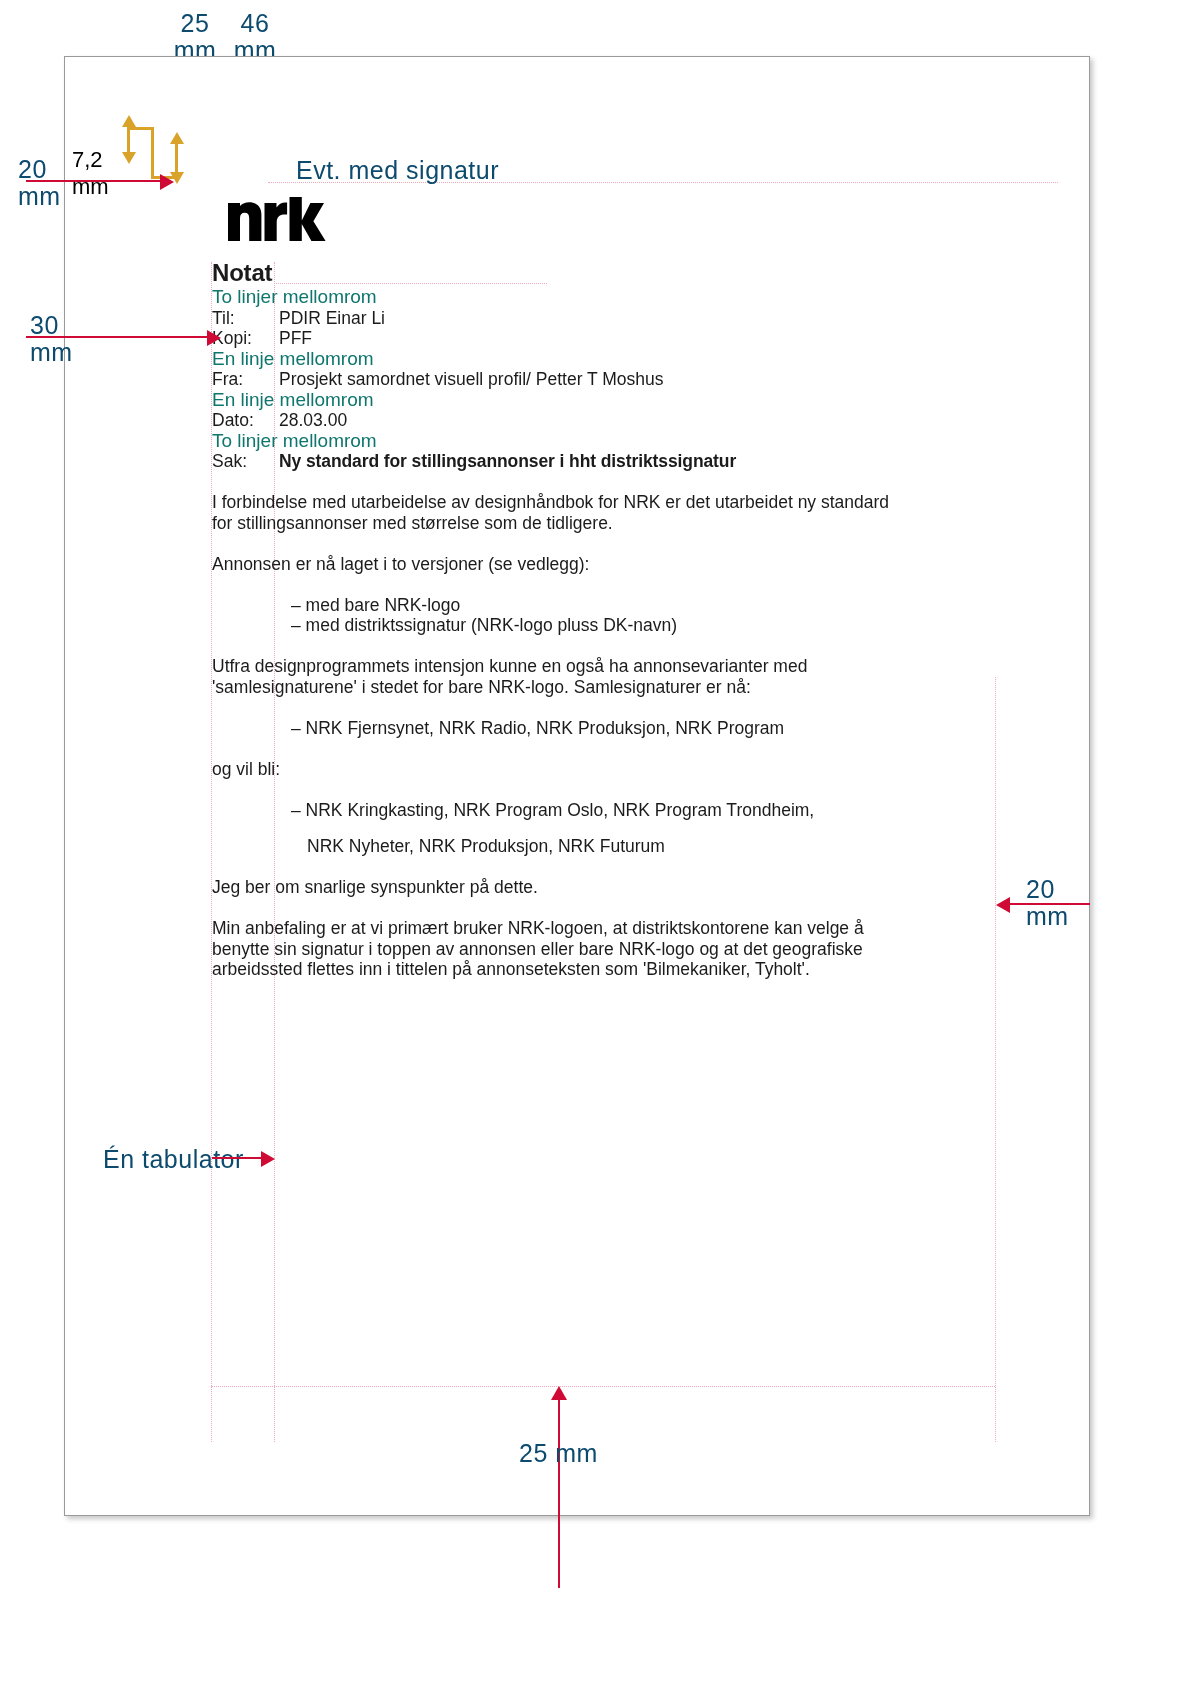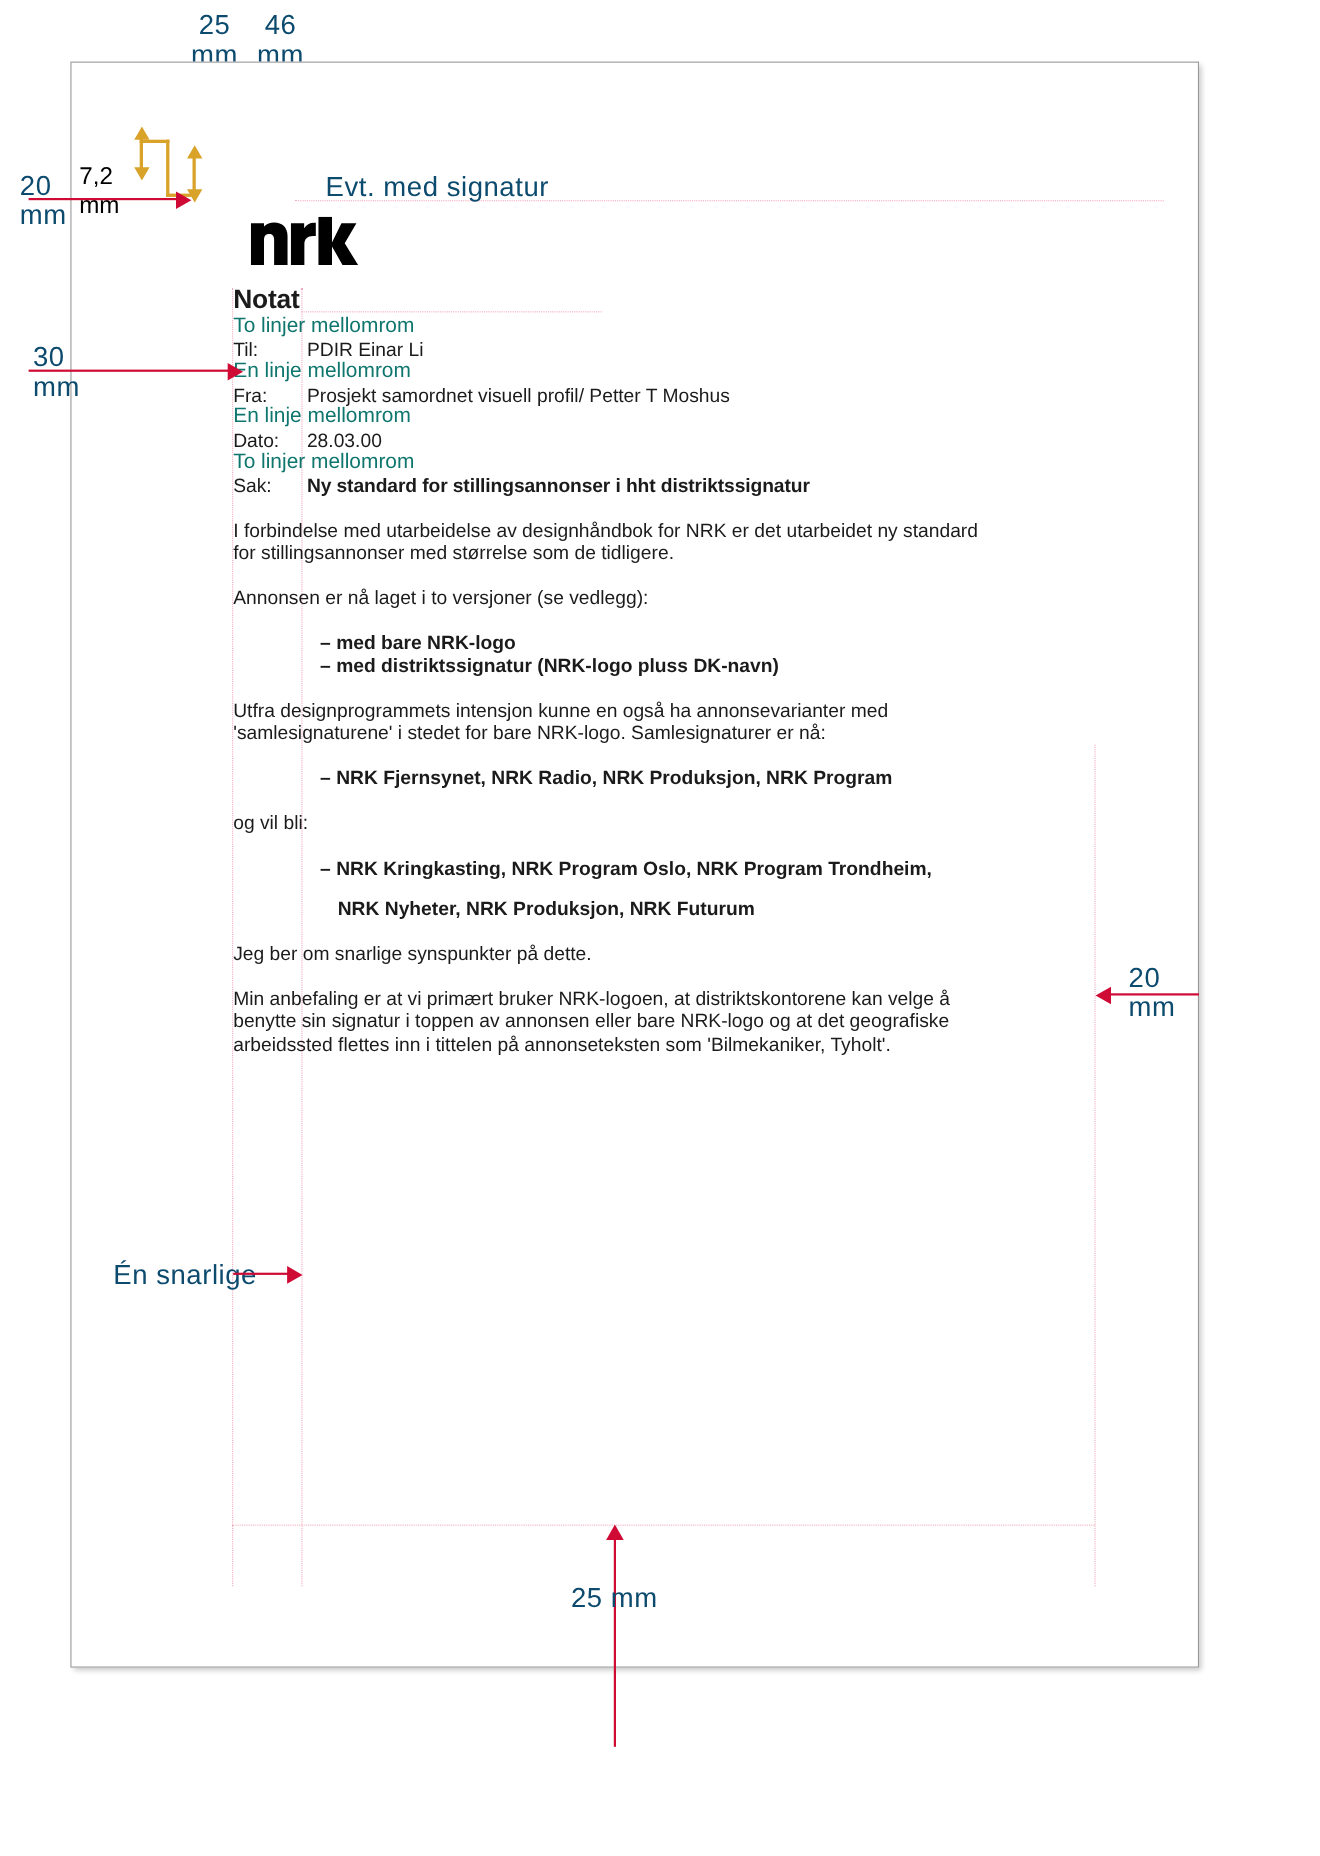--- a/index.html
+++ b/index.html
@@ -161,21 +161,20 @@
   .meta-val.bold { font-weight: bold; letter-spacing: -0.1px; }
 
   .para {
     margin: 0;
     line-height: 20.5px;
   }
   .para.gap { margin-top: 20.5px; }
   .bullets {
     margin: 20.5px 0 0 0;
     padding: 0 0 0 79px;
-    font-weight: bold;
   }
   .bullet-line {
     margin: 0;
     line-height: 20.5px;
     text-indent: -16px;
     padding-left: 16px;
   }
   .bullet-cont {
     margin: 16px;
     line-height: 20.5px;
@@ -225,20 +224,24 @@
       <div class="doc-title">Notat</div>
 
       <div class="note-red">To linjer
 mellomrom</div>
 
       <div class="meta-row">
         <span class="meta-key">Til:</span>
         <span class="meta-val">PDIR Einar Li</span>
       </div>
 
+      <div class="meta-row">
+        <span class="meta-key">Kopi:</span>
+        <span class="meta-val">PFF</span>
+      </div>
 
       <div class="note-red">En linje mellomrom</div>
 
       <div class="meta-row">
         <span class="meta-key">Fra:</span>
         <span class="meta-val">Prosjekt samordnet visuell profil/ Petter T Moshus</span>
       </div>
 
       <div class="note-red">En linje mellomrom</div>
 
@@ -309,21 +312,21 @@
   <div class="dim-line-h" style="left:26px; top:180px; width:137px;"></div>
   <div class="arrow arrow-right" style="left:160px; top:174px;"></div>
 
   <div class="dim-label" style="left:30px; top:312px; width:70px;">30
 mm</div>
   <div class="dim-line-h" style="left:26px; top:336px; width:185px;"></div>
   <div class="arrow arrow-right" style="left:207px; top:330px;"></div>
 
   <div class="dim-label" style="left:296px; top:157px;">Evt. med signatur</div>
 
-  <div class="dim-label" style="left:103px; top:1146px;">Én snarlige</div>
+  <div class="dim-label" style="left:103px; top:1146px;">Én tabulator</div>
   <div class="dim-line-h" style="left:212px; top:1157px; width:51px;"></div>
   <div class="arrow arrow-right" style="left:261px; top:1151px;"></div>
 
   <div class="dim-label" style="left:1026px; top:876px; width:70px;">20
 mm</div>
   <div class="dim-line-h" style="left:1010px; top:903px; width:80px;"></div>
   <div class="arrow arrow-left" style="left:996px; top:897px;"></div>
 
   <div class="dim-line-v" style="left:558px; top:1398px; height:190px;"></div>
   <div class="arrow arrow-up" style="left:551px; top:1386px;"></div>

